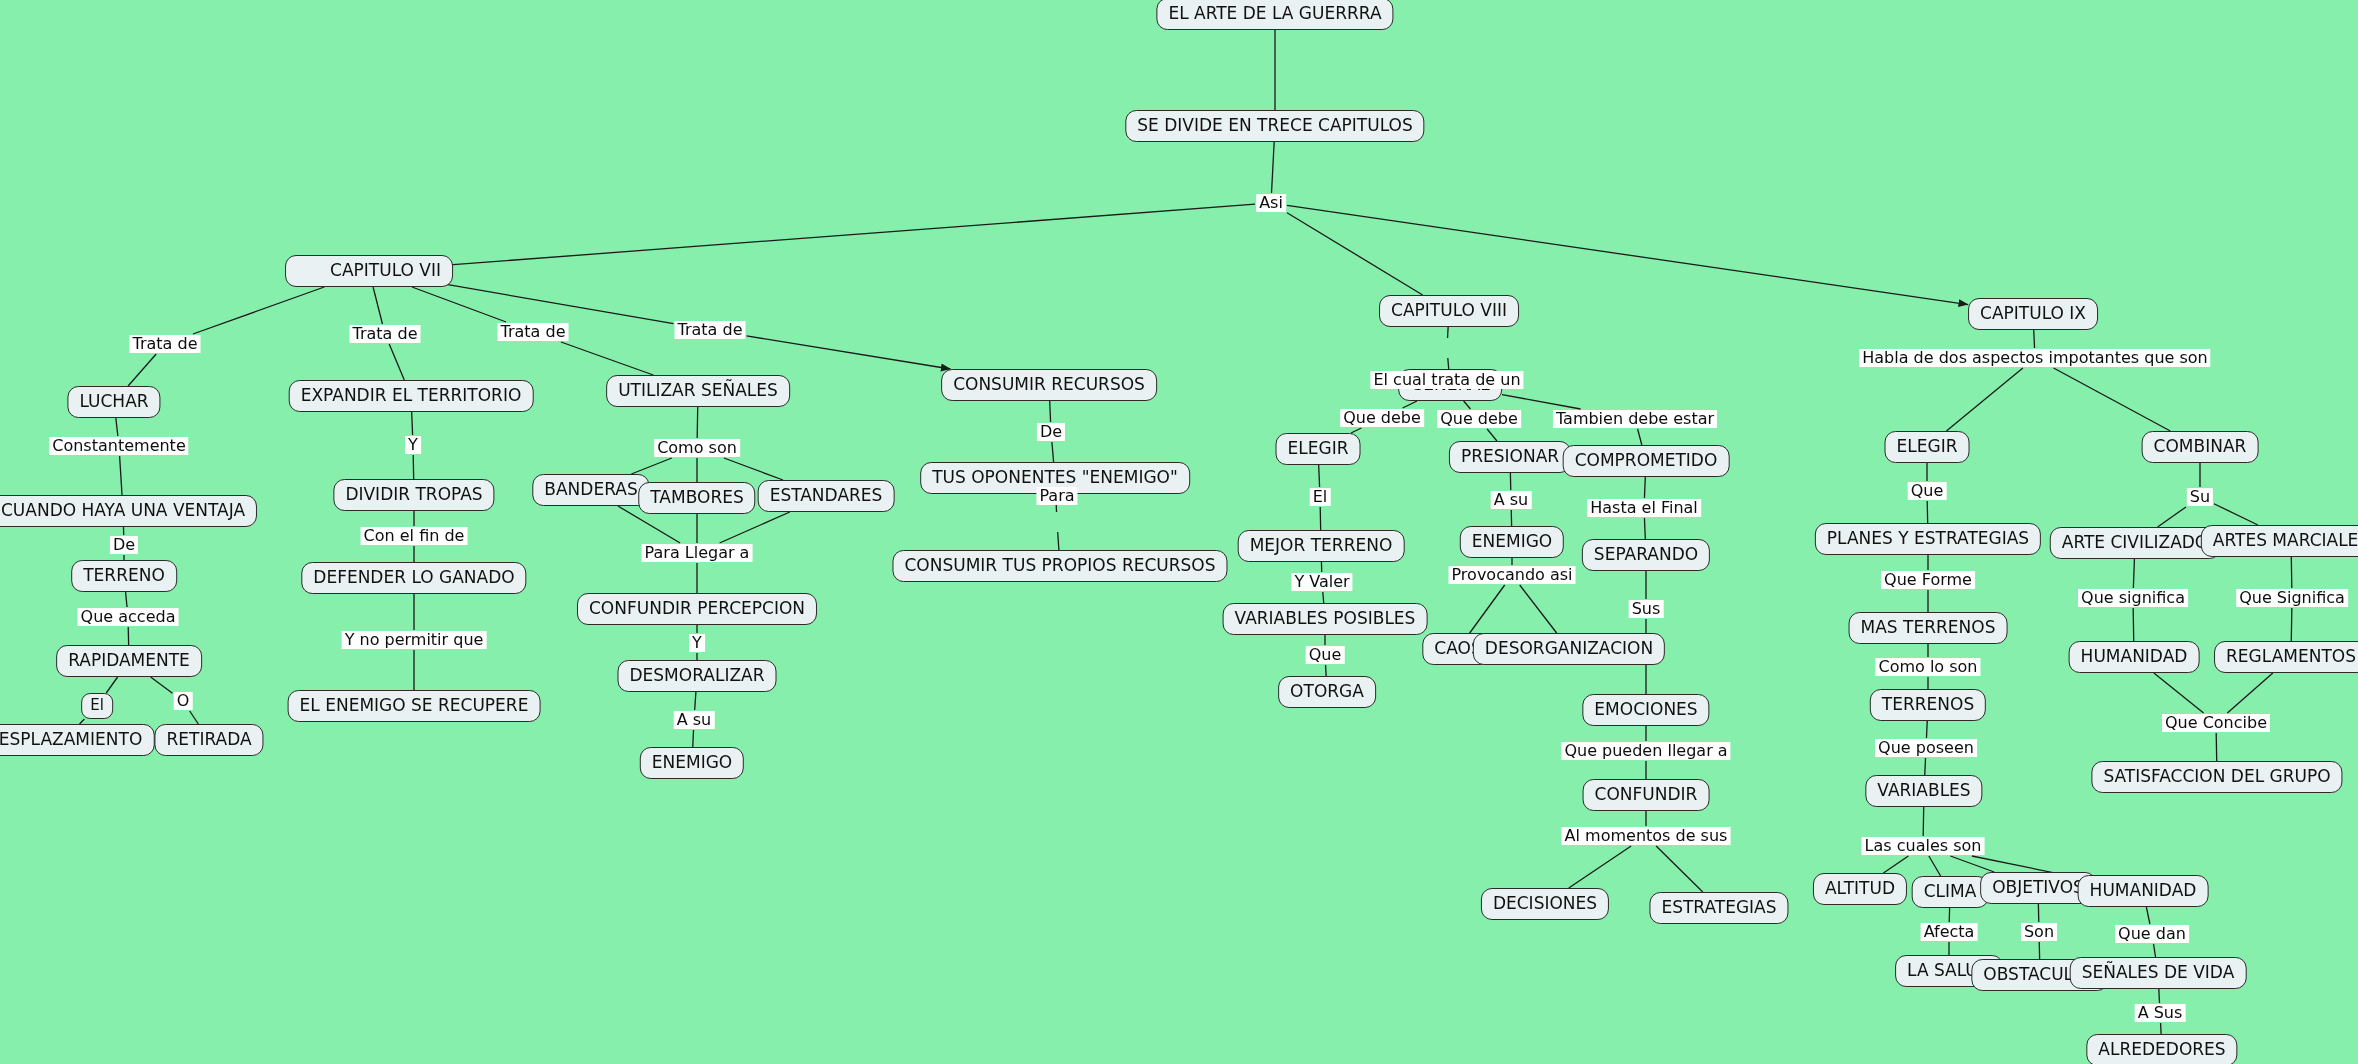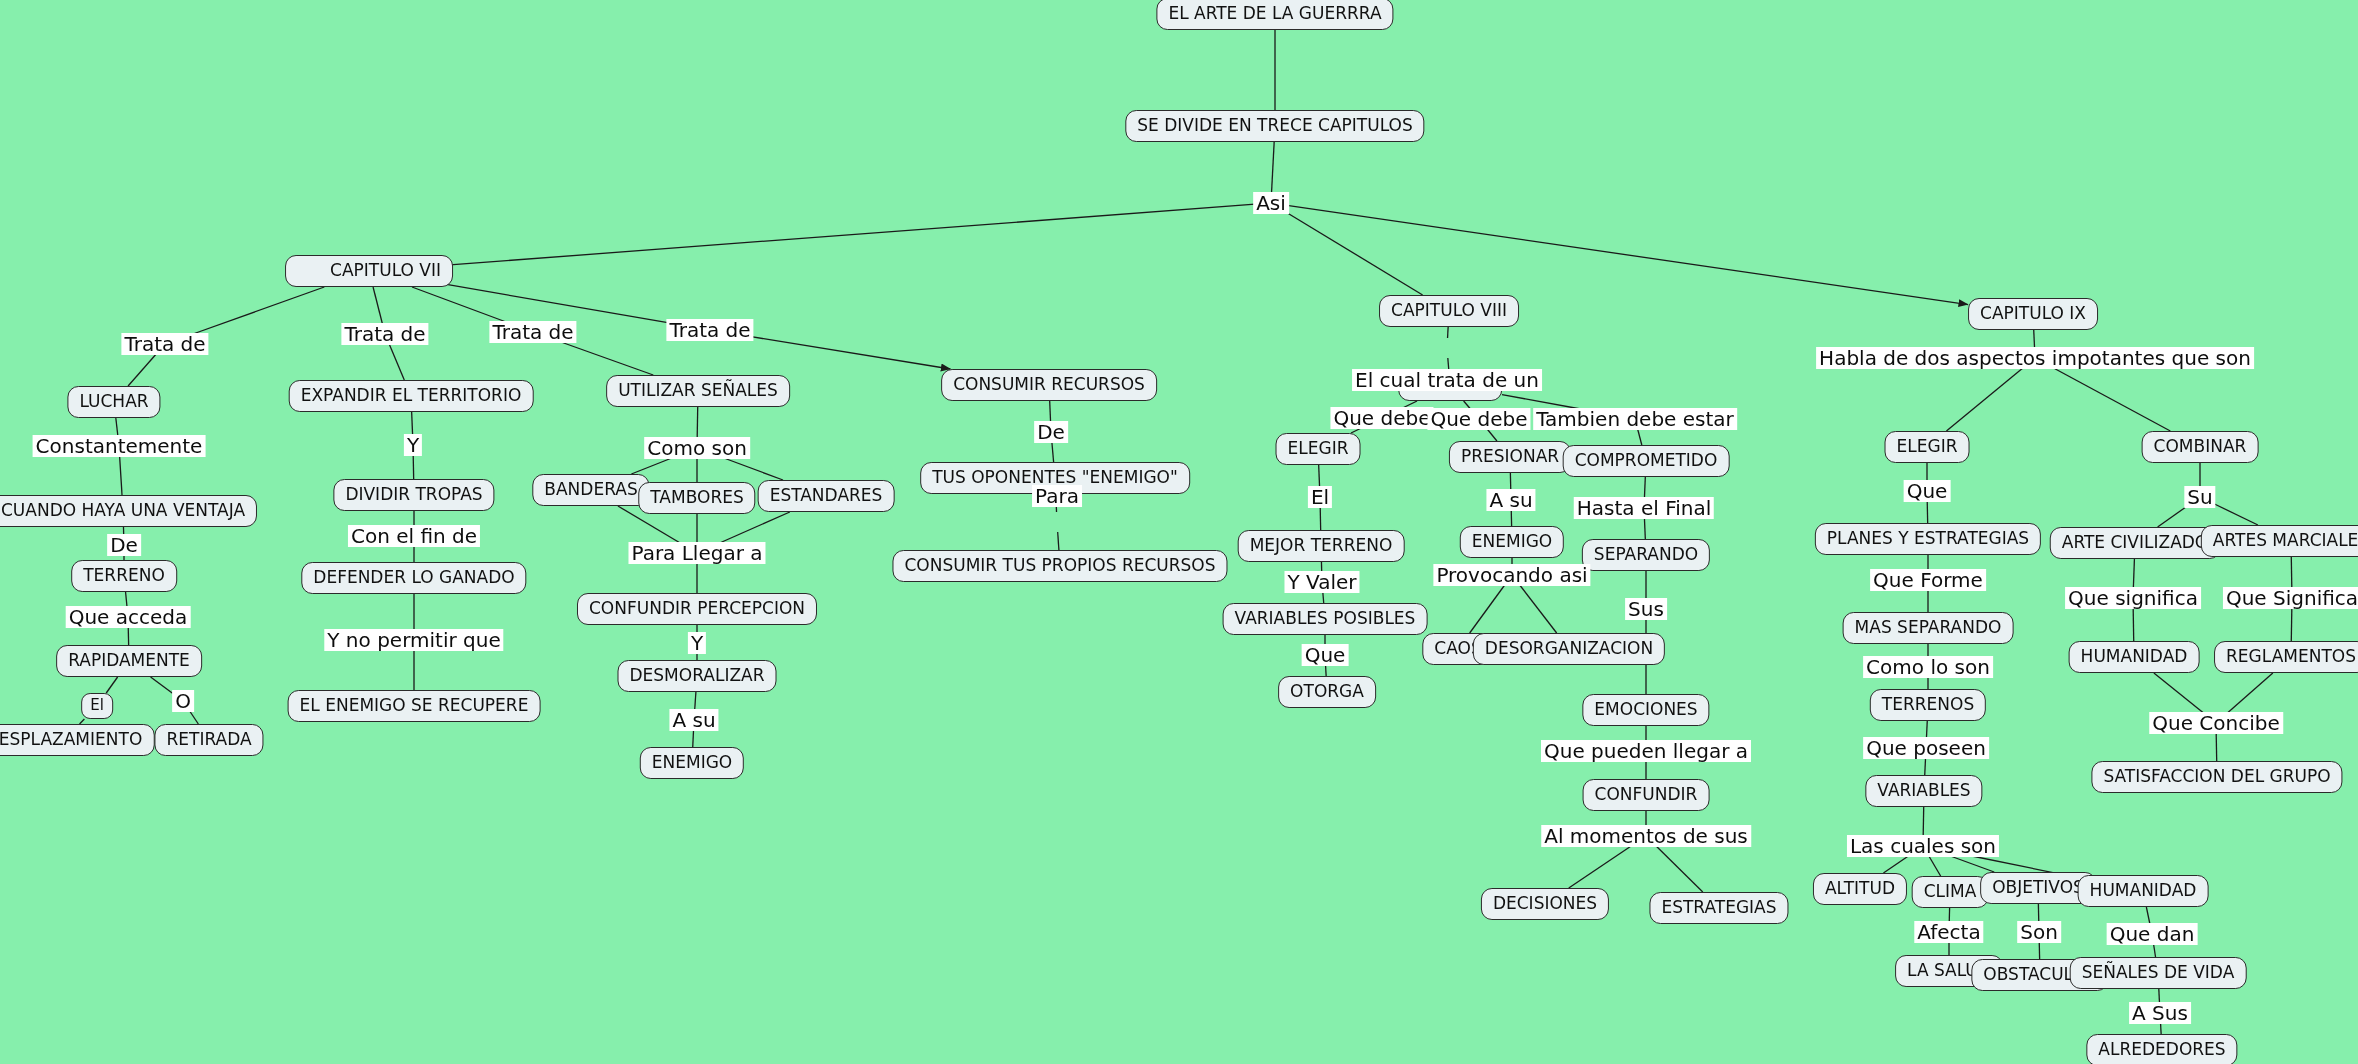--- a/index.html
+++ b/index.html
@@ -18,21 +18,21 @@
     white-space:nowrap;
     padding:6px 11px 7px 11px;
     box-sizing:border-box;
     text-align:center;
   }
   .node.small{font-size:15px;padding:4px 8px 5px 8px;border-radius:9px;}
   .elabel{
     position:absolute;
     transform:translate(-50%,-50%);
     color:#0d0d0d;
-    font-size:20px;
+    font-size:16px;
     line-height:1;
     white-space:nowrap;
     background:#ffffff;
     padding:1px 3px;
   }
   .subtitle{
     position:absolute;
     transform:translate(-50%,-50%);
     font-size:16px;
     color:#0d0d0d;
@@ -198,21 +198,21 @@
       <div class="node" style="left: 1458px; top: 649px;">CAOS</div>
       <div class="node" style="left: 1569px; top: 649px;">DESORGANIZACION</div>
       <div class="node" style="left: 1646px; top: 461px;">COMPROMETIDO</div>
       <div class="node" style="left: 1646px; top: 555px;">SEPARANDO</div>
       <div class="node" style="left: 1646px; top: 710px;">EMOCIONES</div>
       <div class="node" style="left: 1646px; top: 795px;">CONFUNDIR</div>
       <div class="node" style="left: 1545px; top: 904px;">DECISIONES</div>
       <div class="node" style="left: 1719px; top: 908px;">ESTRATEGIAS</div>
       <div class="node" style="left: 1927px; top: 447px;">ELEGIR</div>
       <div class="node" style="left: 1928px; top: 539px;">PLANES Y ESTRATEGIAS</div>
-      <div class="node" style="left: 1928px; top: 628px;">MAS SEPARANDO</div>
+      <div class="node" style="left: 1928px; top: 628px;">MAS TERRENOS</div>
       <div class="node" style="left: 1928px; top: 705px;">TERRENOS</div>
       <div class="node" style="left: 1924px; top: 791px;">VARIABLES</div>
       <div class="node" style="left: 1860px; top: 889px;">ALTITUD</div>
       <div class="node" style="left: 1950px; top: 892px;">CLIMA</div>
       <div class="node" style="left: 2038px; top: 888px;">OBJETIVOS</div>
       <div class="node" style="left: 2143px; top: 891px;">HUMANIDAD</div>
       <div class="node" style="left: 1949px; top: 971px;">LA SALUD</div>
       <div class="node" style="left: 2040px; top: 975px;">OBSTACULOS</div>
       <div class="node" style="left: 2158px; top: 973px;">SEÑALES DE VIDA</div>
       <div class="node" style="left: 2162px; top: 1050px;">ALREDEDORES</div>

